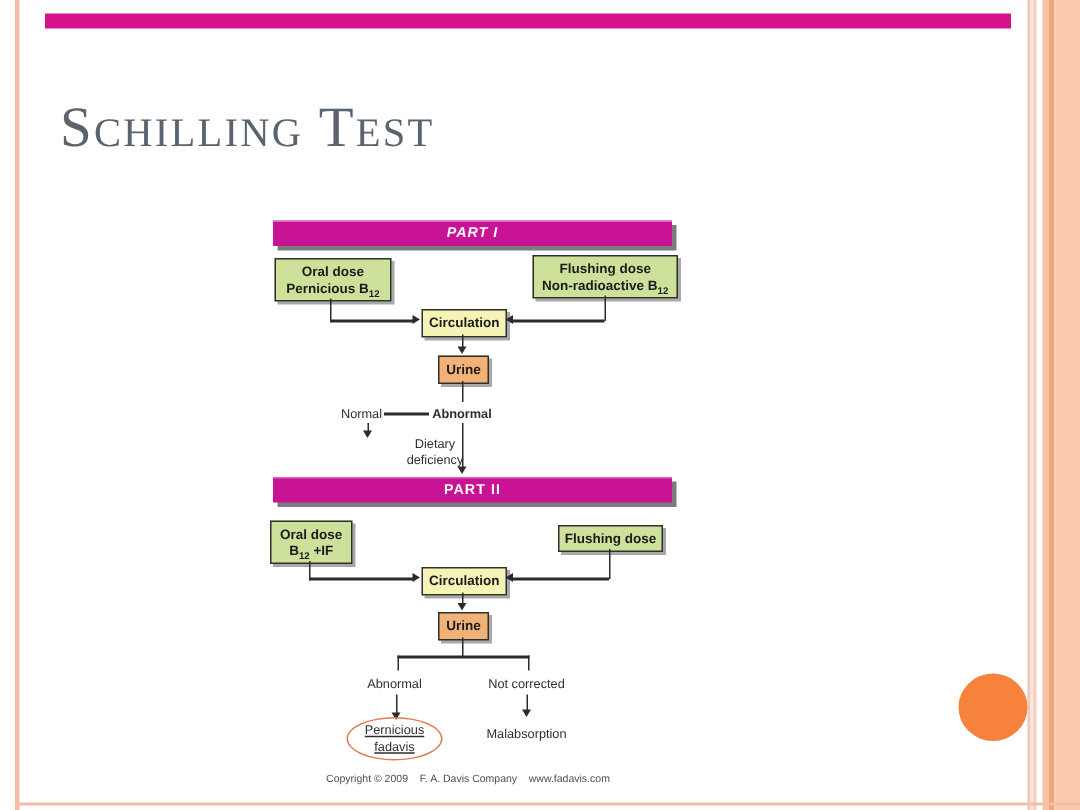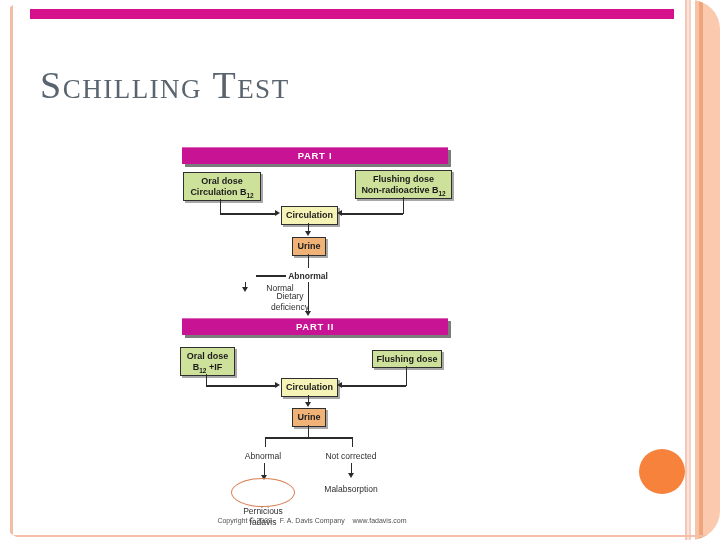--- a/index.html
+++ b/index.html
@@ -1,17 +1,17 @@
 <!DOCTYPE html>
 <html><head>
 <meta charset="utf-8">
 <style>
   html,body{margin:0;padding:0;background:#fff;}
   .slide{position:relative;width:720px;height:540px;background:#ffffff;overflow:hidden;
-         font-family:"Liberation Sans", sans-serif;border-radius:29px;}
+         font-family:"Liberation Sans", sans-serif;}
   
   .top-bar{position:absolute;left:30px;top:9px;width:644px;height:10px;background:#D5128C;}
   .left-line{position:absolute;left:10px;top:0;width:3px;height:540px;background:#F3BCA6;}
   .bottom-line{position:absolute;left:10px;top:535px;width:710px;height:2px;background:#F3BFA8;}
   .stripe{position:absolute;top:0;height:540px;}
   .s1{left:685px;width:2px;background:#F3C6B6;}
   .s2{left:687px;width:2px;background:#FBE4DB;}
   .s3{left:689px;width:2px;background:#F5CFC0;}
   .s4{left:695px;width:4px;background:#F7C3A3;}
   .s5{left:699px;width:4px;background:#EFA57B;}
@@ -55,27 +55,27 @@
   <div class="stripe s2"></div>
   <div class="stripe s3"></div>
   <div class="stripe s4"></div>
   <div class="stripe s5"></div>
   <div class="stripe s6"></div>
   <div class="bottom-line"></div>
   <div class="dot" style="background-color: rgb(246, 130, 59);"></div>
 
   <div class="title">Schilling Test</div>
 
-  <div class="pbar" style="left: 182px; top: 147px; width: 266px; height: 17px; background-color: rgb(200, 19, 148);">
+  <div class="pbar" style="left: 182px; top: 147px; width: 266px; height: 17px; background-color: rgb(200, 19, 148); font-style: italic;">
     <span>PART I</span>
   </div>
 
   <div class="bx" style="left: 183px; top: 172px; width: 76px; height: 27px; background-color: rgb(206, 225, 154);">
     <span>Oral dose</span>
-    <span><span>Circulation B</span><sub>12</sub></span>
+    <span><span>Pernicious B</span><sub>12</sub></span>
   </div>
 
   <div class="bx" style="left: 355px; top: 170px; width: 95px; height: 27px; background-color: rgb(206, 225, 154);">
     <span>Flushing dose</span>
     <span><span>Non-radioactive B</span><sub>12</sub></span>
   </div>
 
   <div class="bx" style="left: 281px; top: 206px; width: 55px; height: 17px; background-color: rgb(246, 243, 182);">
     <span>Circulation</span>
   </div>
@@ -92,21 +92,21 @@
   <div class="al" style="left:336.5px;top:210px;"></div>
   <div class="lv" style="left:307.5px;top:223px;height:9px;"></div>
   <div class="ad" style="left:304.5px;top:231px;"></div>
   <div class="lv" style="left:307.5px;top:254px;height:14px;"></div>
   <div class="lh" style="left:256px;top:275px;width:30px;"></div>
   <div class="lv" style="left:244.5px;top:282px;height:6px;"></div>
   <div class="ad" style="left:241.5px;top:287px;"></div>
   <div class="lv" style="left:307.5px;top:282px;height:30px;"></div>
   <div class="ad" style="left:304.5px;top:311px;"></div>
 
-  <div class="lbl" style="left:241px;top:288px;margin-left:39px;">Normal</div>
+  <div class="lbl" style="left:241px;top:276px;">Normal</div>
   <div class="lbl" style="left:308px;top:276px;font-weight:bold;">Abnormal</div>
   <div class="lbl" style="left:246px;top:301px;margin-left:44px;">
     <div>Dietary</div>
     <div>deficiency</div>
   </div>
 
   <div class="pbar" style="left: 182px; top: 318px; width: 266px; height: 17px; background-color: rgb(200, 19, 148); align-items: center;">
     <span>PART II</span>
   </div>
 
@@ -141,21 +141,21 @@
   <div class="lv" style="left:351.5px;top:437px;height:10px;"></div>
   <div class="lv" style="left:263.5px;top:463px;height:13px;"></div>
   <div class="ad" style="left:260.5px;top:475px;"></div>
   <div class="lv" style="left:350.5px;top:463px;height:11px;"></div>
   <div class="ad" style="left:347.5px;top:473px;"></div>
 
   <div class="lbl" style="left:263px;top:456px;">Abnormal</div>
   <div class="lbl" style="left:351px;top:456px;">Not corrected</div>
 
   <div class="ellipse"></div>
-  <div class="lbl" style="left:263px;top:516px;">
+  <div class="lbl" style="left:263px;top:492px;text-decoration:underline;">
     <div>Pernicious</div>
     <div>fadavis</div>
   </div>
   <div class="lbl" style="left:351px;top:489px;text-align:right;">Malabsorption</div>
 
   <div class="copyright">Copyright © 2009    F. A. Davis Company    www.fadavis.com</div>
 
 </div>
 
 </body></html>

